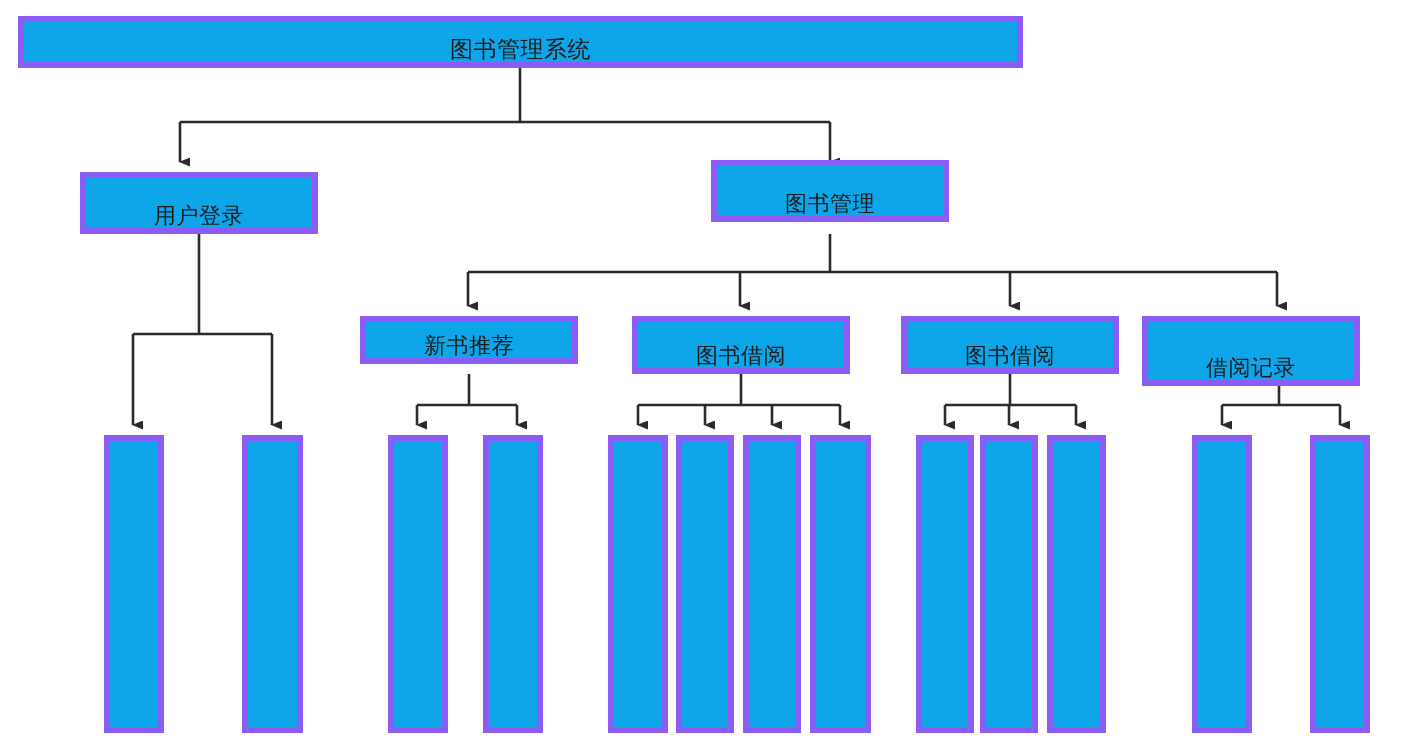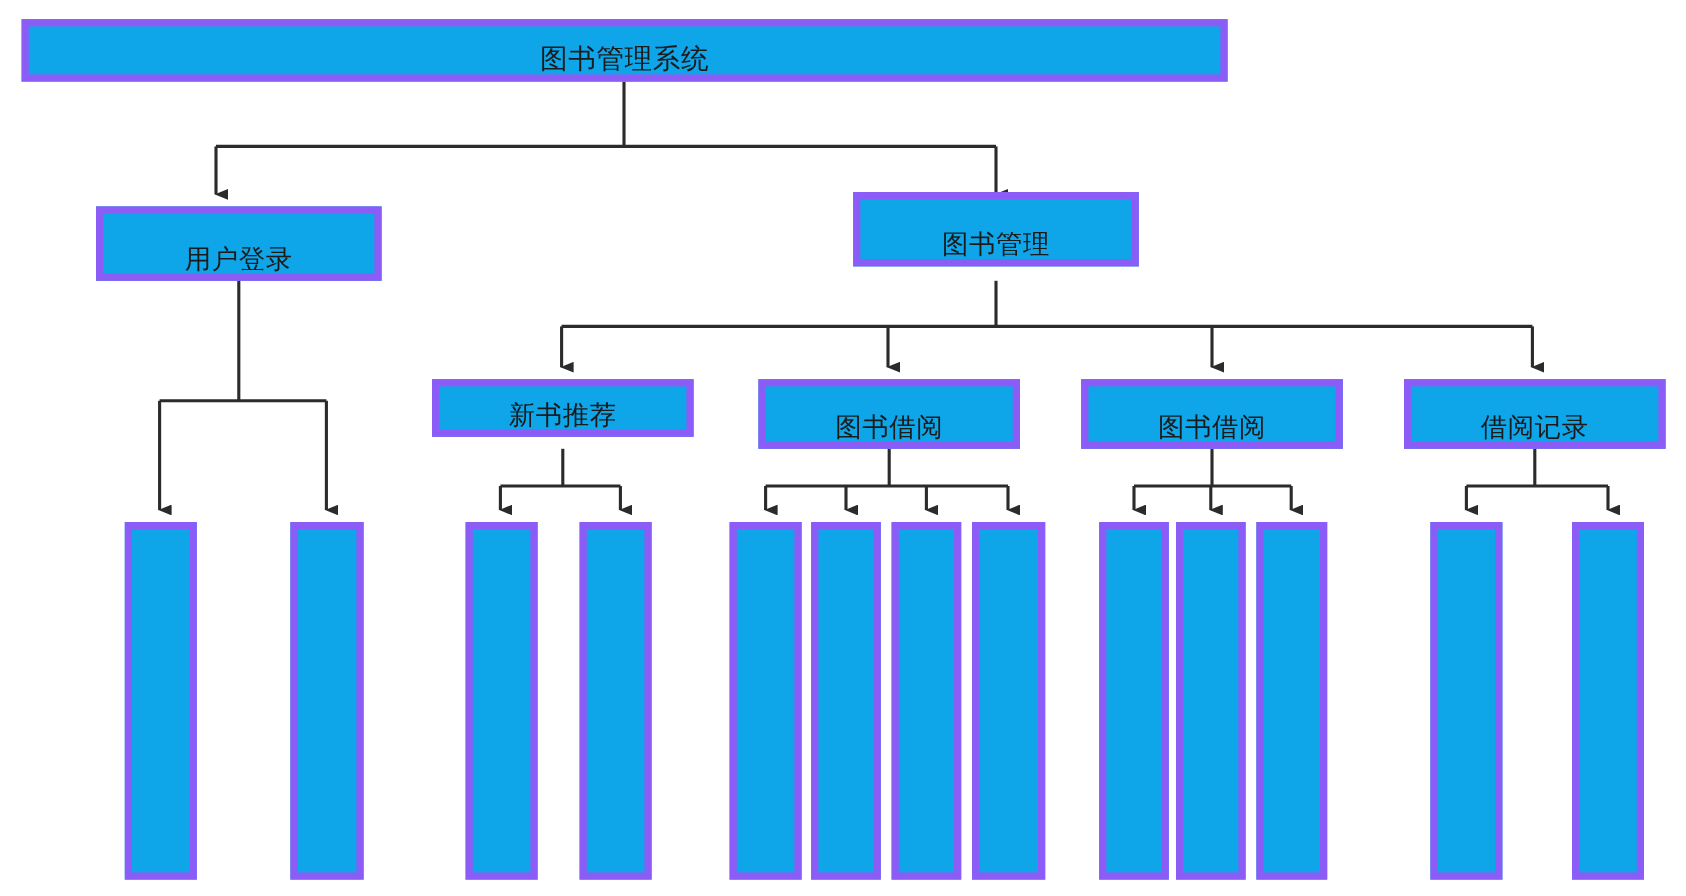--- a/index.html
+++ b/index.html
@@ -128,21 +128,21 @@
       </div>
       <div class="node-box" style="left: 360px; top: 316px; width: 218px; height: 48px;">
         <div class="node-label-h">新书推荐</div>
       </div>
       <div class="node-box" style="left: 632px; top: 316px; width: 218px; height: 58px;">
         <div class="node-label-h">图书借阅</div>
       </div>
       <div class="node-box" style="left: 901px; top: 316px; width: 218px; height: 58px;">
         <div class="node-label-h">图书借阅</div>
       </div>
-      <div class="node-box" style="left: 1170px; top: 316px; width: 218px; height: 58px;">
+      <div class="node-box" style="left: 1142px; top: 316px; width: 218px; height: 70px;">
         <div class="node-label-h">借阅记录</div>
       </div>
       <div class="node-box" style="left: 104px; top: 435px; width: 60px; height: 298px;">
         <div class="node-label-v">用户登录</div>
       </div>
       <div class="node-box" style="left: 242px; top: 435px; width: 61px; height: 298px;">
         <div class="node-label-v">注销登录</div>
       </div>
       <div class="node-box" style="left: 388px; top: 435px; width: 60px; height: 298px;">
         <div class="node-label-v">查询图书</div>

